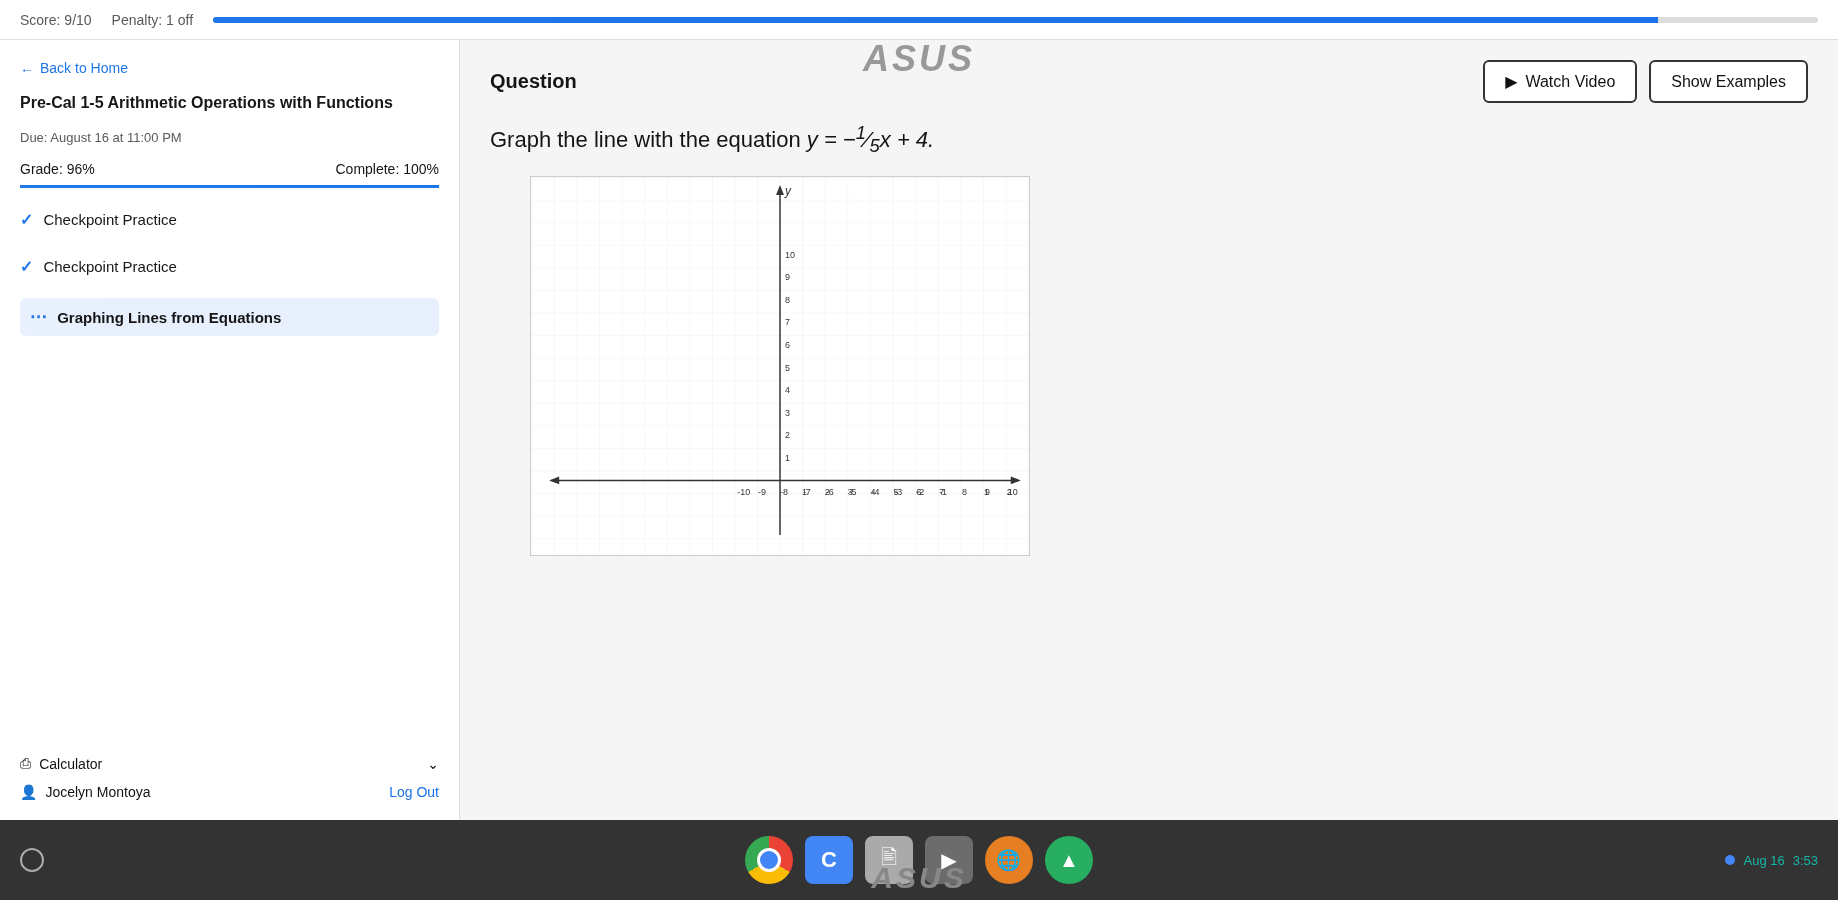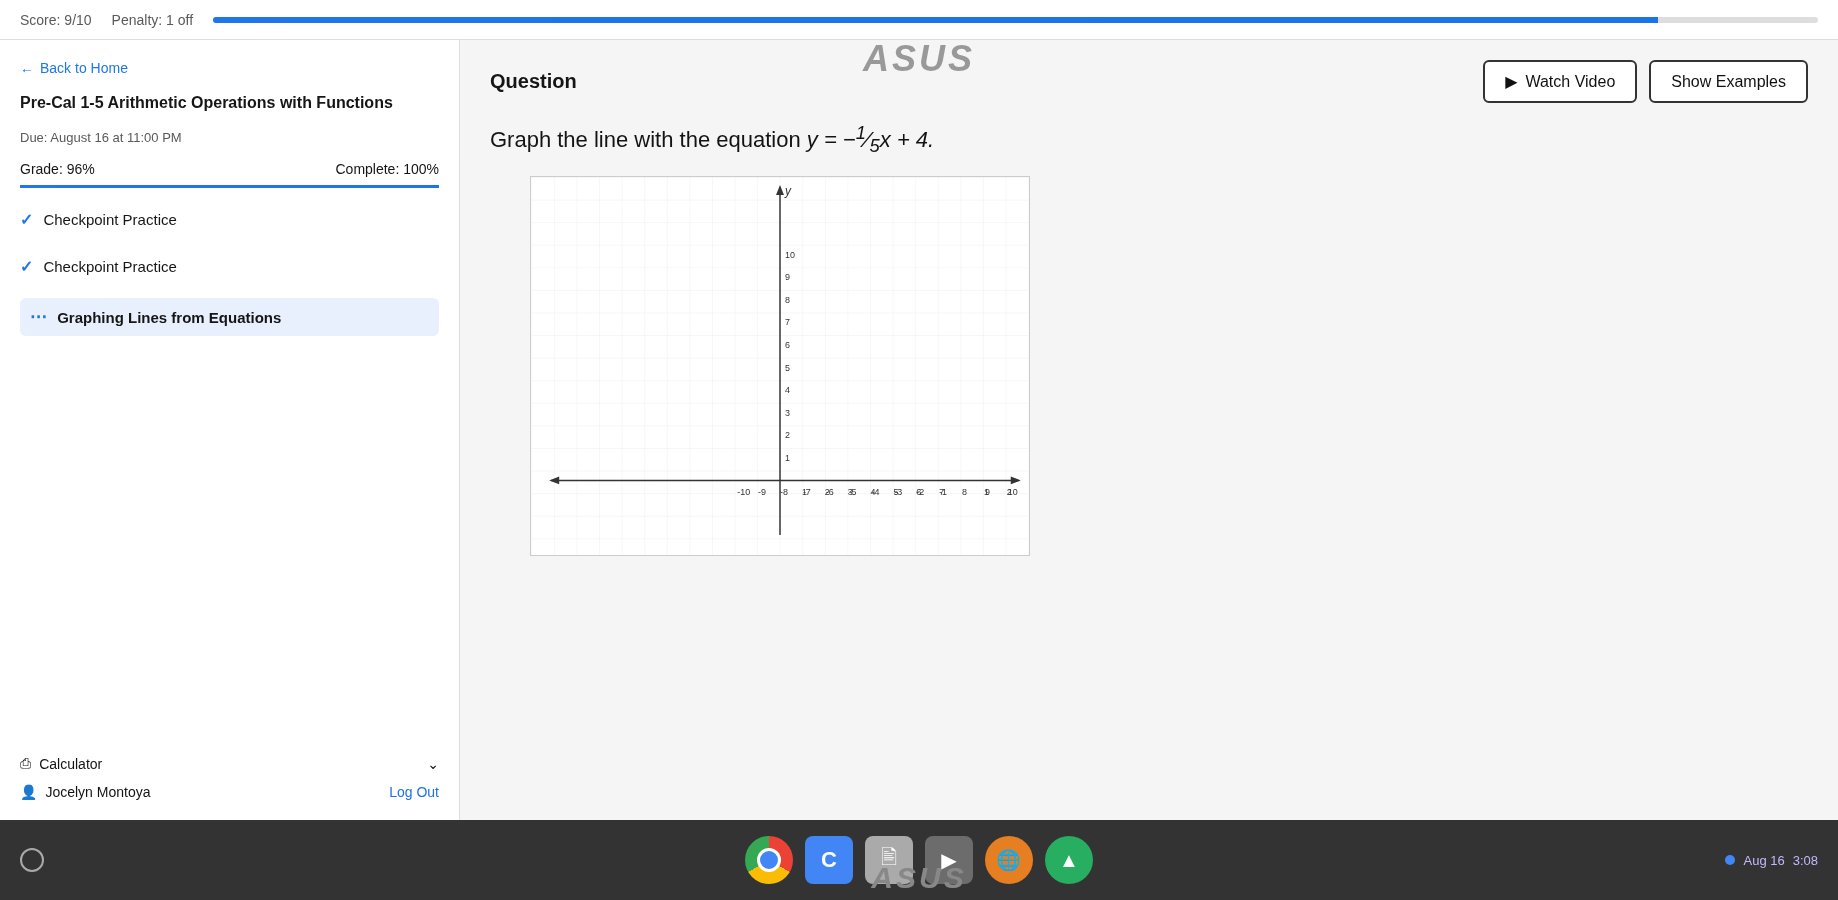--- a/index.html
+++ b/index.html
@@ -351,21 +351,21 @@
     .taskbar-right {
       display: flex;
       align-items: center;
       gap: 12px;
     }
 
     .system-tray {
       display: flex;
       align-items: center;
       gap: 8px;
-      color: #c4b5fd;
+      color: #14b8a6;
       font-size: 13px;
     }
 
     .tray-dot {
       width: 10px;
       height: 10px;
       border-radius: 50%;
       background: #4285f4;
     }
 
@@ -562,20 +562,20 @@
 
     <div class="taskbar-icon taskbar-icon-green" style="background:#27ae60;border-radius:50%;">
       <span style="font-size:20px;color:#fff;">▲</span>
     </div>
   </div>
 
   <div class="taskbar-right">
     <div class="system-tray">
       <div class="tray-dot"></div>
       <span>Aug 16</span>
-      <span>3:08</span>
+      <span>3:53</span>
     </div>
   </div>
 </div>
 
 <div style="position:absolute;bottom:820px;left:50%;transform:translateX(-50%);color:#999;font-size:36px;font-weight:900;font-style:italic;letter-spacing:3px;font-family:'Arial Black',Arial,sans-serif;">ASUS</div>
 
 <div style="position:absolute;bottom:5px;left:50%;transform:translateX(-50%);color:#888;font-size:30px;font-weight:900;font-style:italic;letter-spacing:3px;font-family:'Arial Black',Arial,sans-serif;z-index:100;">ASUS</div>
 
 </body></html>

